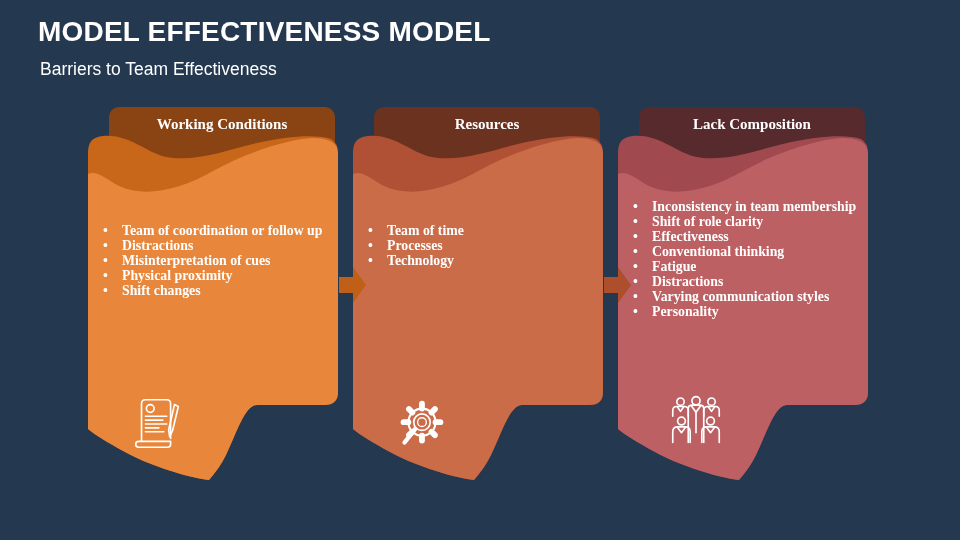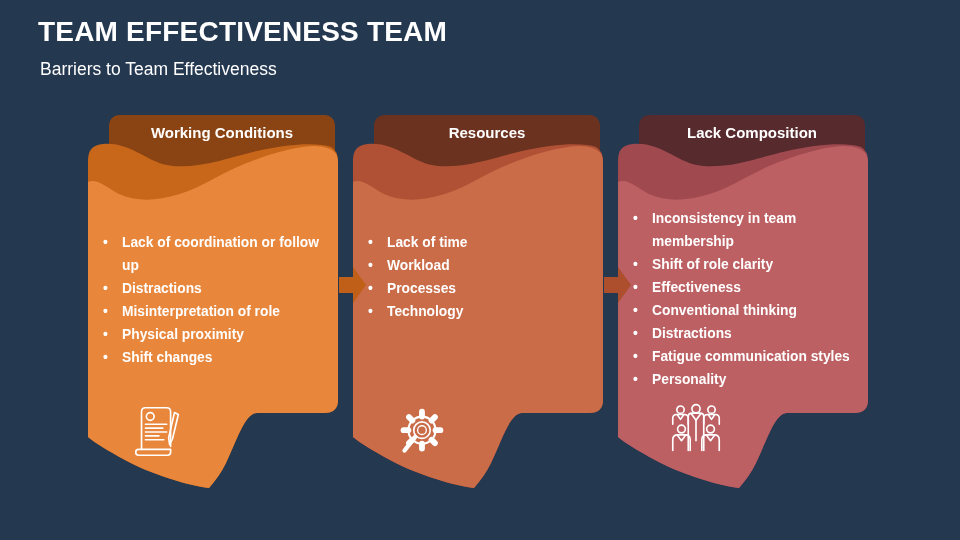--- a/index.html
+++ b/index.html
@@ -11,65 +11,65 @@
     color:#ffffff;
   }
   .slide-title {
     position:absolute; left:38px; top:16px;
     font-size:28px; font-weight:700; letter-spacing:.2px;
   }
   .slide-subtitle {
     position:absolute; left:40px; top:59px;
     font-size:17.5px; font-weight:400;
   }
-  .card { position:absolute; top:112px; width:256px; height:384px; }
+  .card { position:absolute; top:104px; width:256px; height:384px;font-family:Liberation Serif, serif; }
   .card-shape { position:absolute; left:0; top:0; width:256px; height:384px; }
   .card-header-label {
     position:absolute; left:24px; top:12px; width:226px;
     text-align:center; font-size:15px; font-weight:700;
   }
   .card-list {
     position:absolute; left:16px; width:228px;
     list-style:none;
   }
   .card-list li {
     position:relative; padding-left:21px;
-    font-size:13.8px; line-height:23px; font-weight:600;
+    font-size:13.8px; line-height:15px; font-weight:600;
   }
   .card-list li::before {
     content:"\2022"; position:absolute; left:2px; top:0;
   }
   .card-icon { position:absolute; width:62px; height:62px; }
   .flow-arrow { position:absolute; top:266px; width:28px; height:38px; z-index:5; }
   #card-1 { left:85px; }  #card-2 { left:350px; } #card-3 { left:615px; }
   #card-1 .card-list, #card-2 .card-list { top:119px; }
   #card-3 .card-list { top:95px; }
   #card-1 .card-icon { left:42px; top:288px; }
   #card-2 .card-icon { left:40px; top:292px; }
   #card-3 .card-icon { left:50px; top:288px; }
   #arrow-1 { left:339px; } #arrow-2 { left:604px; }
   .icon-stroke { fill:none; stroke:#ffffff; stroke-width:1.7; stroke-linecap:round; stroke-linejoin:round; }
 </style>
 </head>
 <body bgcolor="#243850">
 
-<h1 class="slide-title">TEAM EFFECTIVENESS TEAM</h1>
+<h1 class="slide-title">MODEL EFFECTIVENESS MODEL</h1>
 <h2 class="slide-subtitle">Barriers to Team Effectiveness</h2>
 
 <div class="card" id="card-1">
   <svg class="card-shape" viewBox="0 0 256 384">
     <rect x="24" y="3" width="226" height="92" rx="10" fill="#8a4414"></rect>
     <path d="M 3 48 Q 3 33 18 32 C 48 30 62 52 88 54 C 118 56 142 46 172 39 C 202 32 232 30 246 35 Q 253 39 253 49 L 253 288 Q 253 301 239 301 L 172 301 C 160 301 152 328 141 351 C 136 361 130 369 124 376 C 96 372 62 360 40 348 C 22 338 10 331 3 325 Z" fill="#c8661a"></path>
     <path d="M 3 70 C 12 66 22 76 34 82 C 58 93 92 88 130 66 C 162 48 204 35 228 34 C 240 34 248 37 251 42 Q 253 45 253 52 L 253 288 Q 253 301 239 301 L 172 301 C 160 301 152 328 141 351 C 136 361 130 369 124 376 C 96 372 62 360 40 348 C 22 338 10 331 3 325 Z" fill="#e8873c"></path>
   </svg>
   <div class="card-header-label">Working Conditions</div>
   <ul class="card-list">
-    <li>Lack of coordination or follow up</li>
+    <li>Team of coordination or follow up</li>
     <li>Distractions</li>
-    <li>Misinterpretation of role</li>
+    <li>Misinterpretation of cues</li>
     <li>Physical proximity</li>
     <li>Shift changes</li>
   </ul>
   <svg class="card-icon" viewBox="0 0 64 64">
     <g class="icon-stroke">
       <path d="M15 51 V12 Q15 8 19 8 H41 Q45 8 45 12 V48"></path>
       <path d="M45 51 H12 Q9 51 9 54 Q9 57 12 57 H42 Q45 57 45 54 Z"></path>
       <circle cx="24" cy="17" r="4"></circle>
       <path d="M19 25 H41"></path>
       <path d="M19 29 H37"></path>
@@ -82,22 +82,21 @@
 </div>
 
 <div class="card" id="card-2">
   <svg class="card-shape" viewBox="0 0 256 384">
     <rect x="24" y="3" width="226" height="92" rx="10" fill="#6b3220"></rect>
     <path d="M 3 48 Q 3 33 18 32 C 48 30 62 52 88 54 C 118 56 142 46 172 39 C 202 32 232 30 246 35 Q 253 39 253 49 L 253 288 Q 253 301 239 301 L 172 301 C 160 301 152 328 141 351 C 136 361 130 369 124 376 C 96 372 62 360 40 348 C 22 338 10 331 3 325 Z" fill="#b05135"></path>
     <path d="M 3 70 C 12 66 22 76 34 82 C 58 93 92 88 130 66 C 162 48 204 35 228 34 C 240 34 248 37 251 42 Q 253 45 253 52 L 253 288 Q 253 301 239 301 L 172 301 C 160 301 152 328 141 351 C 136 361 130 369 124 376 C 96 372 62 360 40 348 C 22 338 10 331 3 325 Z" fill="#ca6c48"></path>
   </svg>
   <div class="card-header-label">Resources</div>
   <ul class="card-list">
-    <li>Lack of time</li>
-    <li>Workload</li>
+    <li>Team of time</li>
     <li>Processes</li>
     <li>Technology</li>
   </ul>
   <svg class="card-icon" viewBox="0 0 64 64">
     <g class="icon-stroke">
       <circle cx="33" cy="27" r="14" stroke-width="2.2"></circle>
       <g stroke-width="6">
         <path d="M47 27 L52 27"></path>
         <path d="M42.9 36.9 L46.4 40.4"></path>
         <path d="M33 41 L33 46"></path>
@@ -119,22 +118,23 @@
     <rect x="24" y="3" width="226" height="92" rx="10" fill="#572a2d"></rect>
     <path d="M 3 48 Q 3 33 18 32 C 48 30 62 52 88 54 C 118 56 142 46 172 39 C 202 32 232 30 246 35 Q 253 39 253 49 L 253 288 Q 253 301 239 301 L 172 301 C 160 301 152 328 141 351 C 136 361 130 369 124 376 C 96 372 62 360 40 348 C 22 338 10 331 3 325 Z" fill="#a04a50"></path>
     <path d="M 3 70 C 12 66 22 76 34 82 C 58 93 92 88 130 66 C 162 48 204 35 228 34 C 240 34 248 37 251 42 Q 253 45 253 52 L 253 288 Q 253 301 239 301 L 172 301 C 160 301 152 328 141 351 C 136 361 130 369 124 376 C 96 372 62 360 40 348 C 22 338 10 331 3 325 Z" fill="#bd6063"></path>
   </svg>
   <div class="card-header-label">Lack Composition</div>
   <ul class="card-list">
     <li>Inconsistency in team membership</li>
     <li>Shift of role clarity</li>
     <li>Effectiveness</li>
     <li>Conventional thinking</li>
+    <li>Fatigue</li>
     <li>Distractions</li>
-    <li>Fatigue communication styles</li>
+    <li>Varying communication styles</li>
     <li>Personality</li>
   </ul>
   <svg class="card-icon" viewBox="0 0 64 64">
     <g class="icon-stroke">
       <circle cx="16" cy="10" r="3.8"></circle>
       <path d="M8 25 V19 Q8 15 12 15 H20 Q24 15 24 19 V25"></path>
       <path d="M12.5 15 L16 20 L19.5 15"></path>
       <circle cx="48" cy="10" r="3.8"></circle>
       <path d="M40 25 V19 Q40 15 44 15 H52 Q56 15 56 19 V25"></path>
       <path d="M44.5 15 L48 20 L51.5 15"></path>

